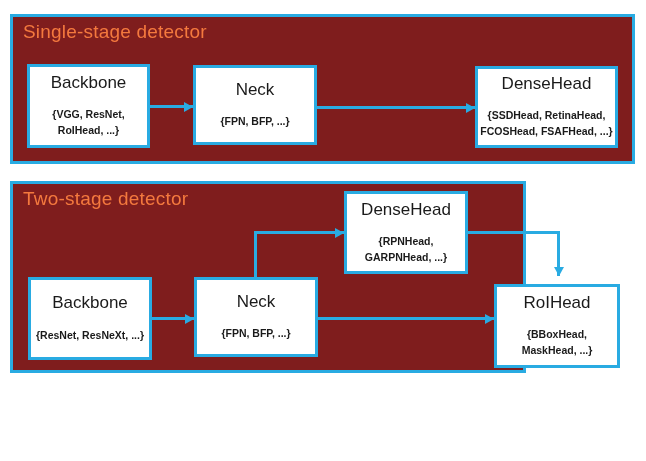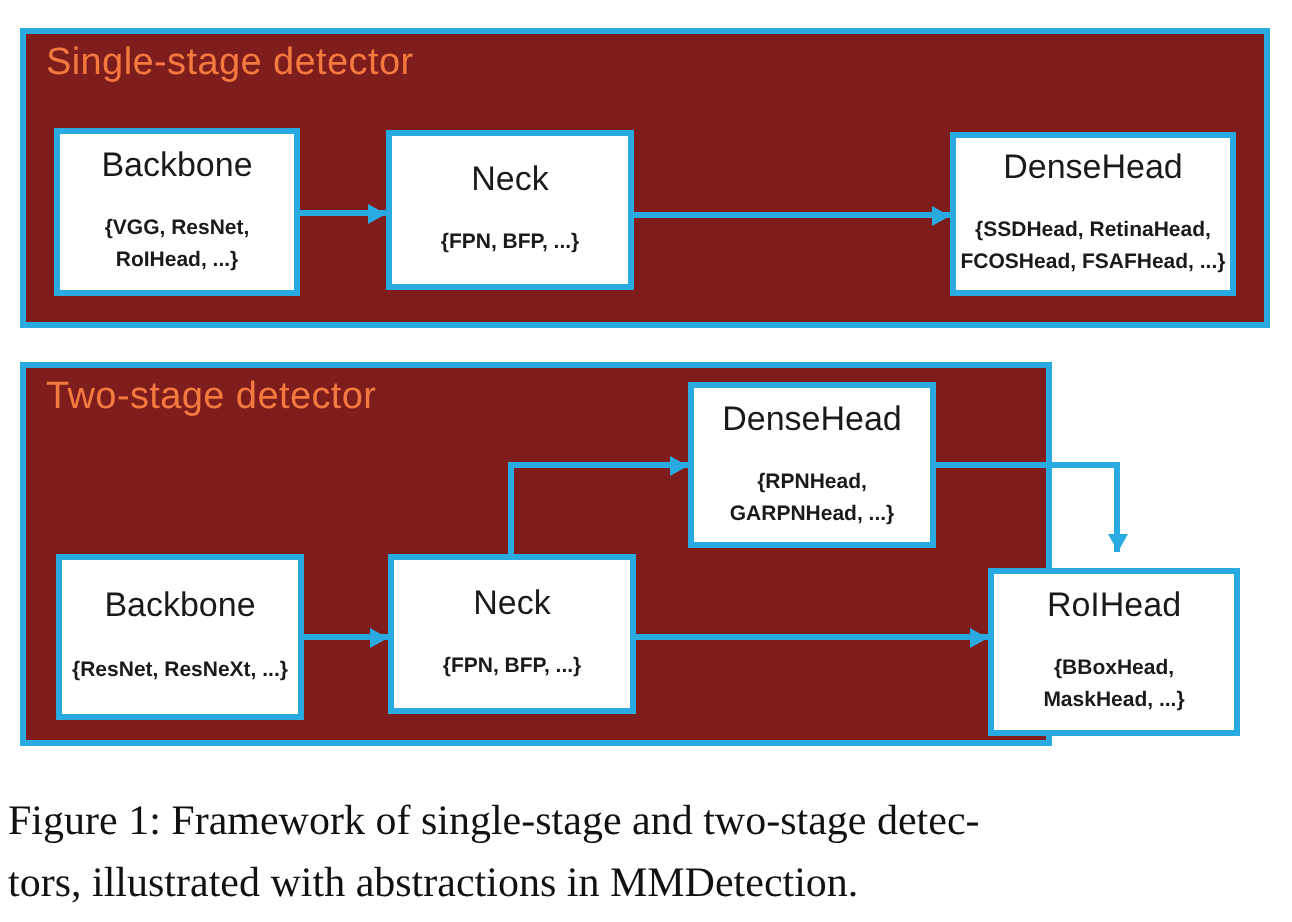--- a/index.html
+++ b/index.html
@@ -156,18 +156,14 @@
 
     <div class="arrow-h" style="left:305px; top:133px; width:176px;"></div>
 
     <div class="line-v" style="left:241px; top:47px; height:46px;"></div>
     <div class="arrow-h" style="left:241px; top:47px; width:90px;"></div>
 
     <div class="line-h" style="left:455px; top:47px; width:92px;"></div>
     <div class="arrow-v" style="left:544px; top:48px; height:44px;"></div>
   </div>
 
-  <div class="caption">
-    <div>Figure 1: Framework of single-stage and two-stage detec-</div>
-    <div>tors, illustrated with abstractions in MMDetection.</div>
-  </div>
 
 </div>
 
 </body></html>

